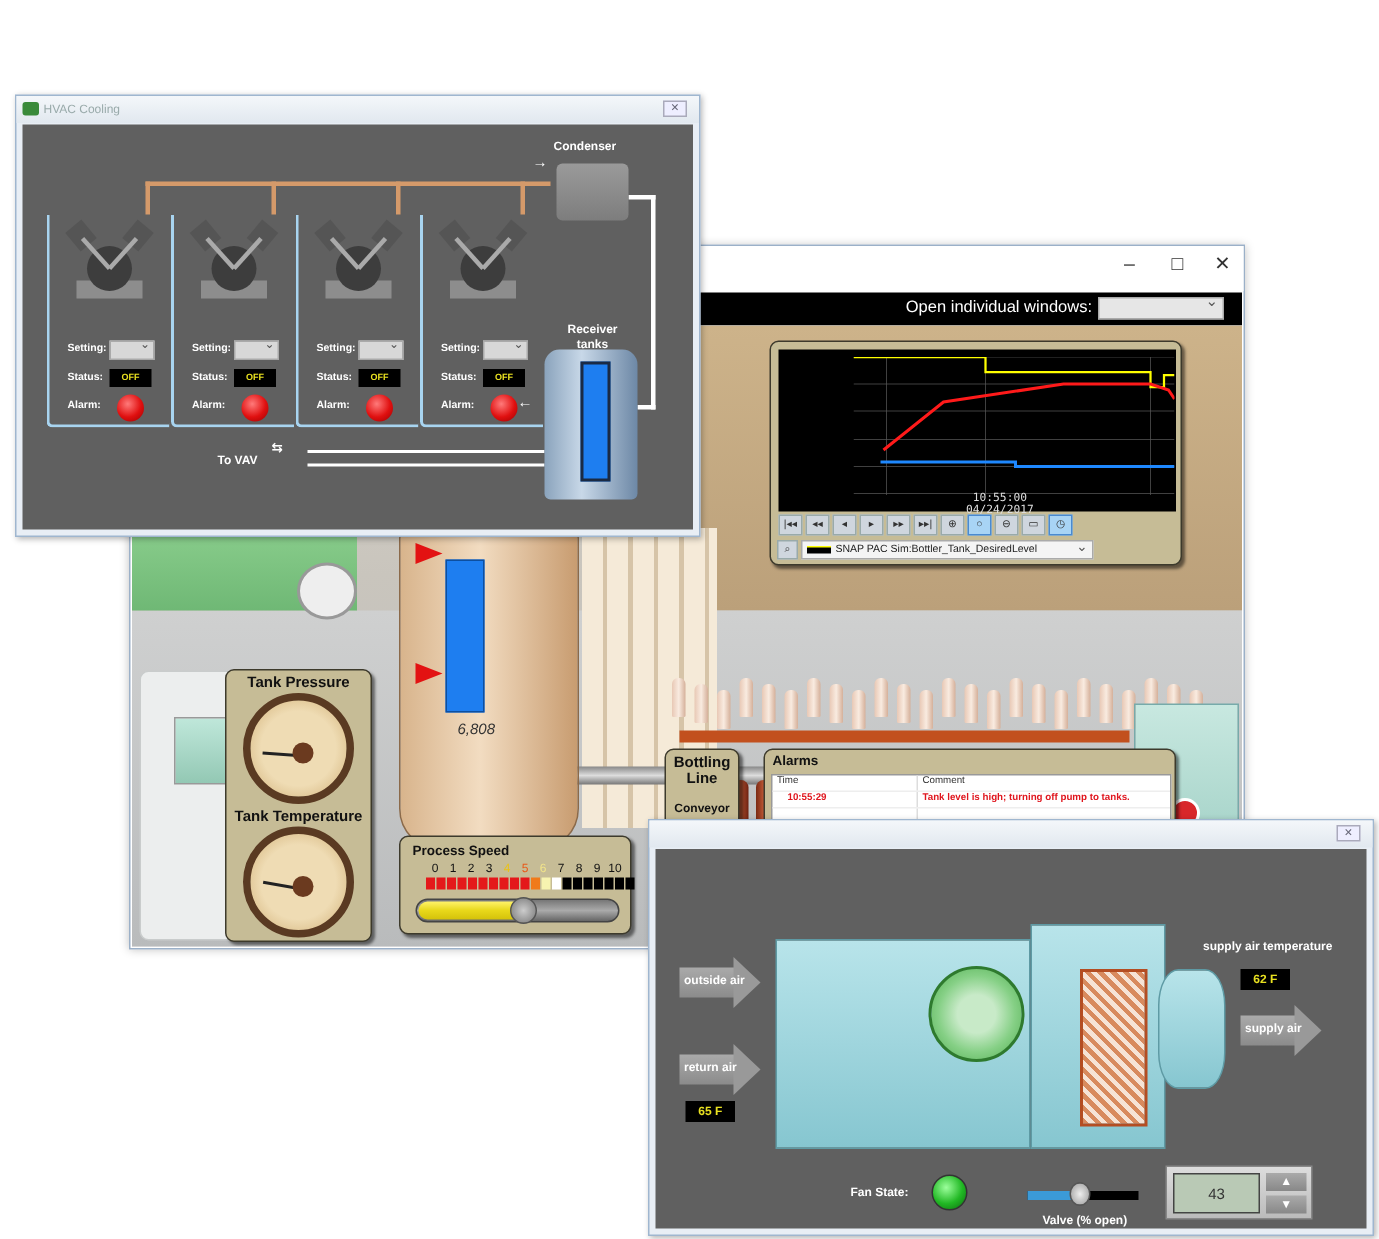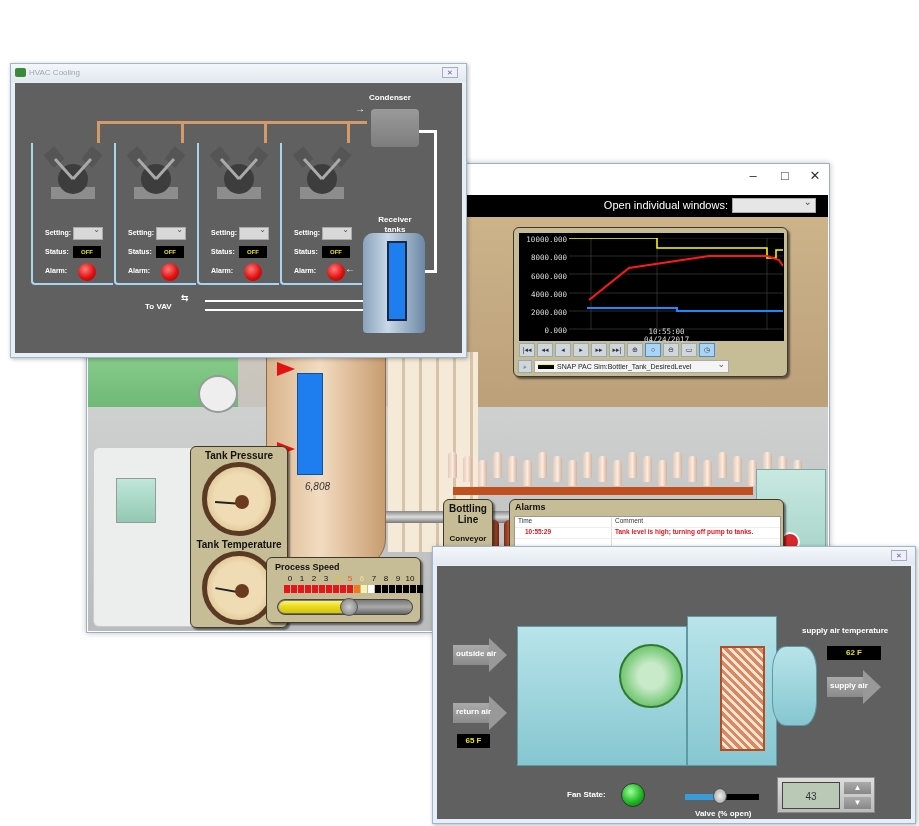--- a/index.html
+++ b/index.html
@@ -53,21 +53,21 @@
   .tb-btn.sel { background: #a8d4f5; border-color:#4a8ad0; }
   .trend-pen { position: absolute; left: 5px; top: 132px; width: 195px; height: 13px; background: #f4f4f4; border: 1px solid #aaa; font-size: 7px; color: #222; line-height: 11px; padding-left: 22px; }
   .trend-pen .swatch { position: absolute; left: 3px; top: 3px; width: 16px; height: 5px; background: #000; border-top: 1px solid #ff0; }
   .trend-pen::after { content: "⌄"; position: absolute; right: 3px; top: -2px; font-size: 9px; color: #555; }
 
   .bottle-count { left: 545px; top: 162px; width: 155px; height: 32px; }
   .bottle-count .lbl { position: absolute; left: 8px; top: 10px; font-size: 9px; font-weight: bold; color: #111; }
   .bottle-count .val { position: absolute; left: 65px; top: 7px; width: 40px; height: 15px; background: #000; color: #e7d51a; font-size: 9px; padding-left: 10px; line-height: 15px; }
   .bottle-count .reset { position: absolute; left: 111px; top: 7px; width: 34px; height: 15px; background: #67f05a; color: #222; font-size: 9px; text-align: center; line-height: 15px; border: none; font-family: "Liberation Sans", sans-serif; }
 
-  .gauge-panel { left: 62px; top: 229px; width: 98px; height: 182px; margin-left: 40px; }
+  .gauge-panel { left: 62px; top: 229px; width: 98px; height: 182px; }
   .gauge { position: absolute; left: 11px; width: 74px; height: 74px; border-radius: 50%; background: radial-gradient(#efdcb4 55%, #e4cc9e 70%); border: 5px solid #5a3a22; }
   .gauge .needle { position: absolute; left: 36px; top: 36px; width: 28px; height: 2px; background: #222; transform-origin: 0 50%; }
   .gauge .hub { position: absolute; left: 28px; top: 28px; width: 14px; height: 14px; border-radius: 50%; background: #6b3a1f; }
 
   .valve-panel { left: 260px; top: 282px; width: 88px; height: 40px; }
   .valve-panel .val { position: absolute; left: 18px; top: 19px; width: 48px; height: 13px; background: #000; color: #d4d417; font-size: 6px; font-weight: bold; text-align: center; line-height: 13px; }
 
   .speed-panel { left: 178px; top: 340px; width: 155px; height: 66px; }
   .speed-panel .ptitle { position: absolute; left: 8px; top: 4px; font-size: 9px; font-weight: bold; color: #111; }
   .speed-scale { position: absolute; left: 17px; top: 16px; display: flex; gap: 0; font-size: 8px; color: #111; }
@@ -219,28 +219,20 @@
         <div class="bottle" style="left: 290px;"></div>
         <div class="bottle" style="left: 306px;"></div>
         <div class="bottle" style="left: 322px;"></div>
       </div>
     <div class="conveyor-frame"></div>
     <div class="machine-panel"></div>
     <div class="stop-sign"></div>
 
     <div class="panel trend-panel">
       <div class="trend-area">
-        <div class="ylabels">
-          <div>10000.000</div>
-          <div>8000.000</div>
-          <div>6000.000</div>
-          <div>4000.000</div>
-          <div>2000.000</div>
-          <div>0.000</div>
-        </div>
         <svg class="trend-plot" viewBox="0 0 214 92">
           <g stroke="#555" stroke-width="0.5">
             <line x1="0" y1="0" x2="214" y2="0"></line>
               <line x1="0" y1="18" x2="214" y2="18"></line>
             <line x1="0" y1="36" x2="214" y2="36"></line>
               <line x1="0" y1="55" x2="214" y2="55"></line>
             <line x1="0" y1="73" x2="214" y2="73"></line>
               <line x1="0" y1="91" x2="214" y2="91"></line>
             <line x1="22" y1="0" x2="22" y2="92"></line>
               <line x1="88" y1="0" x2="88" y2="92"></line>
@@ -406,21 +398,21 @@
       <span class="txt">outside air</span>
     </div>
     <div class="air-arrow" style="left:16px;top:130px">
       <div class="shaft"></div>
         <div class="head"></div>
       <span class="txt">return air</span>
     </div>
     <div class="temp-box" style="left:20px;top:168px;width:33px;">65 F</div>
 
     <div class="hvac-label" style="left:365px;top:60px;text-align:left;">supply air temperature</div>
-    <div class="temp-box" style="left:390px;top:80px;width:54px;">62 F</div>
+    <div class="temp-box" style="left:390px;top:80px;width:33px;">62 F</div>
     <div class="air-arrow" style="left:390px;top:104px">
       <div class="shaft"></div>
         <div class="head"></div>
       <span class="txt">supply air</span>
     </div>
 
     <div class="hvac-label" style="left:130px;top:224px">Fan State:</div>
     <div class="fan-led"></div>
     <div class="valve-slider">
       <div class="fill"></div>

